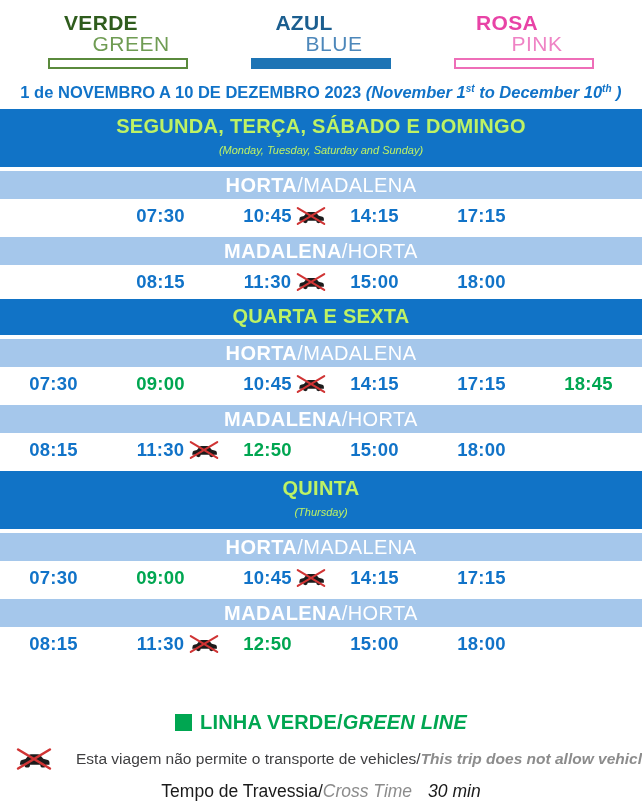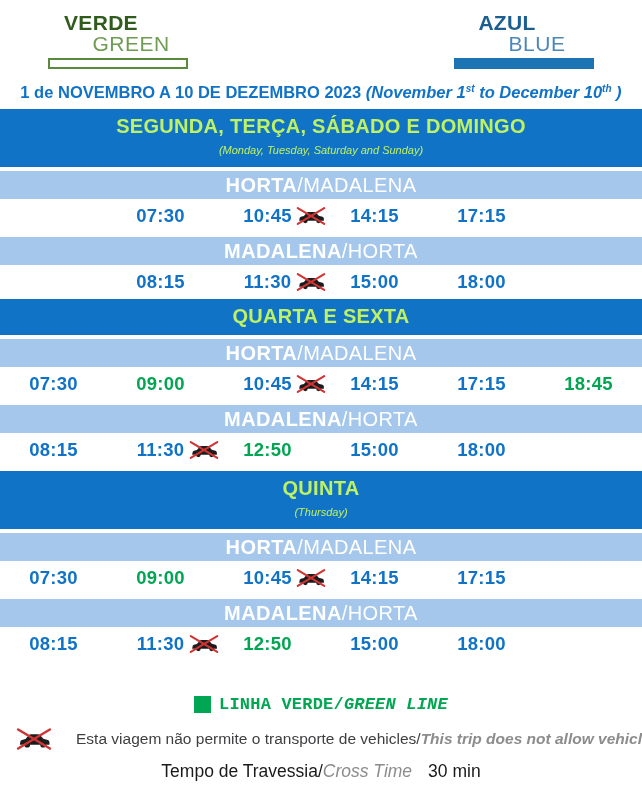--- a/index.html
+++ b/index.html
@@ -37,43 +37,48 @@
   .sec-sub{font-size:11px;font-style:italic;line-height:17px;margin-top:5px;}
   .dir-bar{background:var(--light-blue);color:#fff;text-align:center;height:28px;line-height:28px;font-size:20px;margin-top:4px;letter-spacing:.4px;white-space:nowrap;}
   .dir-bold{font-weight:bold;}
   .times-row{display:grid;grid-template-columns:repeat(6,1fr);height:34px;align-items:center;}
   .tcell{position:relative;text-align:center;}
   .time{font-size:18.5px;font-weight:bold;letter-spacing:.2px;}
   .nv{position:absolute;left:50%;top:50%;transform:translate(28px,-50%);width:30px;height:20px;}
   .nv svg,.car-legend-icon svg{display:block;width:100%;height:100%;}
   .sec-gap{height:4px;}
   
-  .legend-green{display:flex;align-items:center;justify-content:center;margin-top:34px;font-size:17px;font-weight:bold;color:var(--legend-green);letter-spacing:.2px;font-family:Liberation Mono, monospace;}
+  .legend-green{display:flex;align-items:center;justify-content:center;margin-top:50px;font-size:20px;font-weight:bold;color:var(--legend-green);letter-spacing:.2px;}
   .green-sq{width:17px;height:17px;background:var(--legend-green);margin-right:8px;}
   .legend-green .en{font-style:italic;}
   .legend-car{display:flex;align-items:center;margin-top:13px;padding-left:16px;font-size:15.5px;color:var(--footer-dark);white-space:nowrap;}
   .car-legend-icon{width:36px;height:24px;margin-right:24px;flex:none;}
   .legend-car .en{font-style:italic;font-weight:bold;color:var(--footer-gray);}
   .cross-time{text-align:center;margin-top:10px;font-size:17.5px;color:#1a1a1a;}
   .cross-time .en{font-style:italic;color:var(--footer-gray);}
-  .cross-time .val{margin-left:16px;}
+  .cross-time .val{margin-left:16px;font-style:italic;}
 </style>
 </head>
 <body>
 
 <div class="lines-header">
   <div class="line-col verde">
     <div class="line-pt">VERDE</div>
     <div class="line-en">GREEN</div>
     <div class="line-bar bar-verde"></div>
   </div>
   <div class="line-col azul">
     <div class="line-pt">AZUL</div>
     <div class="line-en">BLUE</div>
     <div class="line-bar bar-azul"></div>
+  </div>
+  <div class="line-col rosa">
+    <div class="line-pt">ROSA</div>
+    <div class="line-en">PINK</div>
+    <div class="line-bar bar-rosa"></div>
   </div>
 </div>
 
 <div class="date-line"><span>1 de NOVEMBRO A 10 DE DEZEMBRO 2023 </span><span class="date-en"><span>(November 1</span><sup>st</sup><span>  to December 10</span><sup>th</sup><span> )</span></span></div>
 
 <div class="section">
   <div class="sec-header">
     <div class="sec-title">SEGUNDA, TERÇA, SÁBADO E DOMINGO</div>
     <div class="sec-sub">(Monday, Tuesday, Saturday and Sunday)</div>
   </div>

